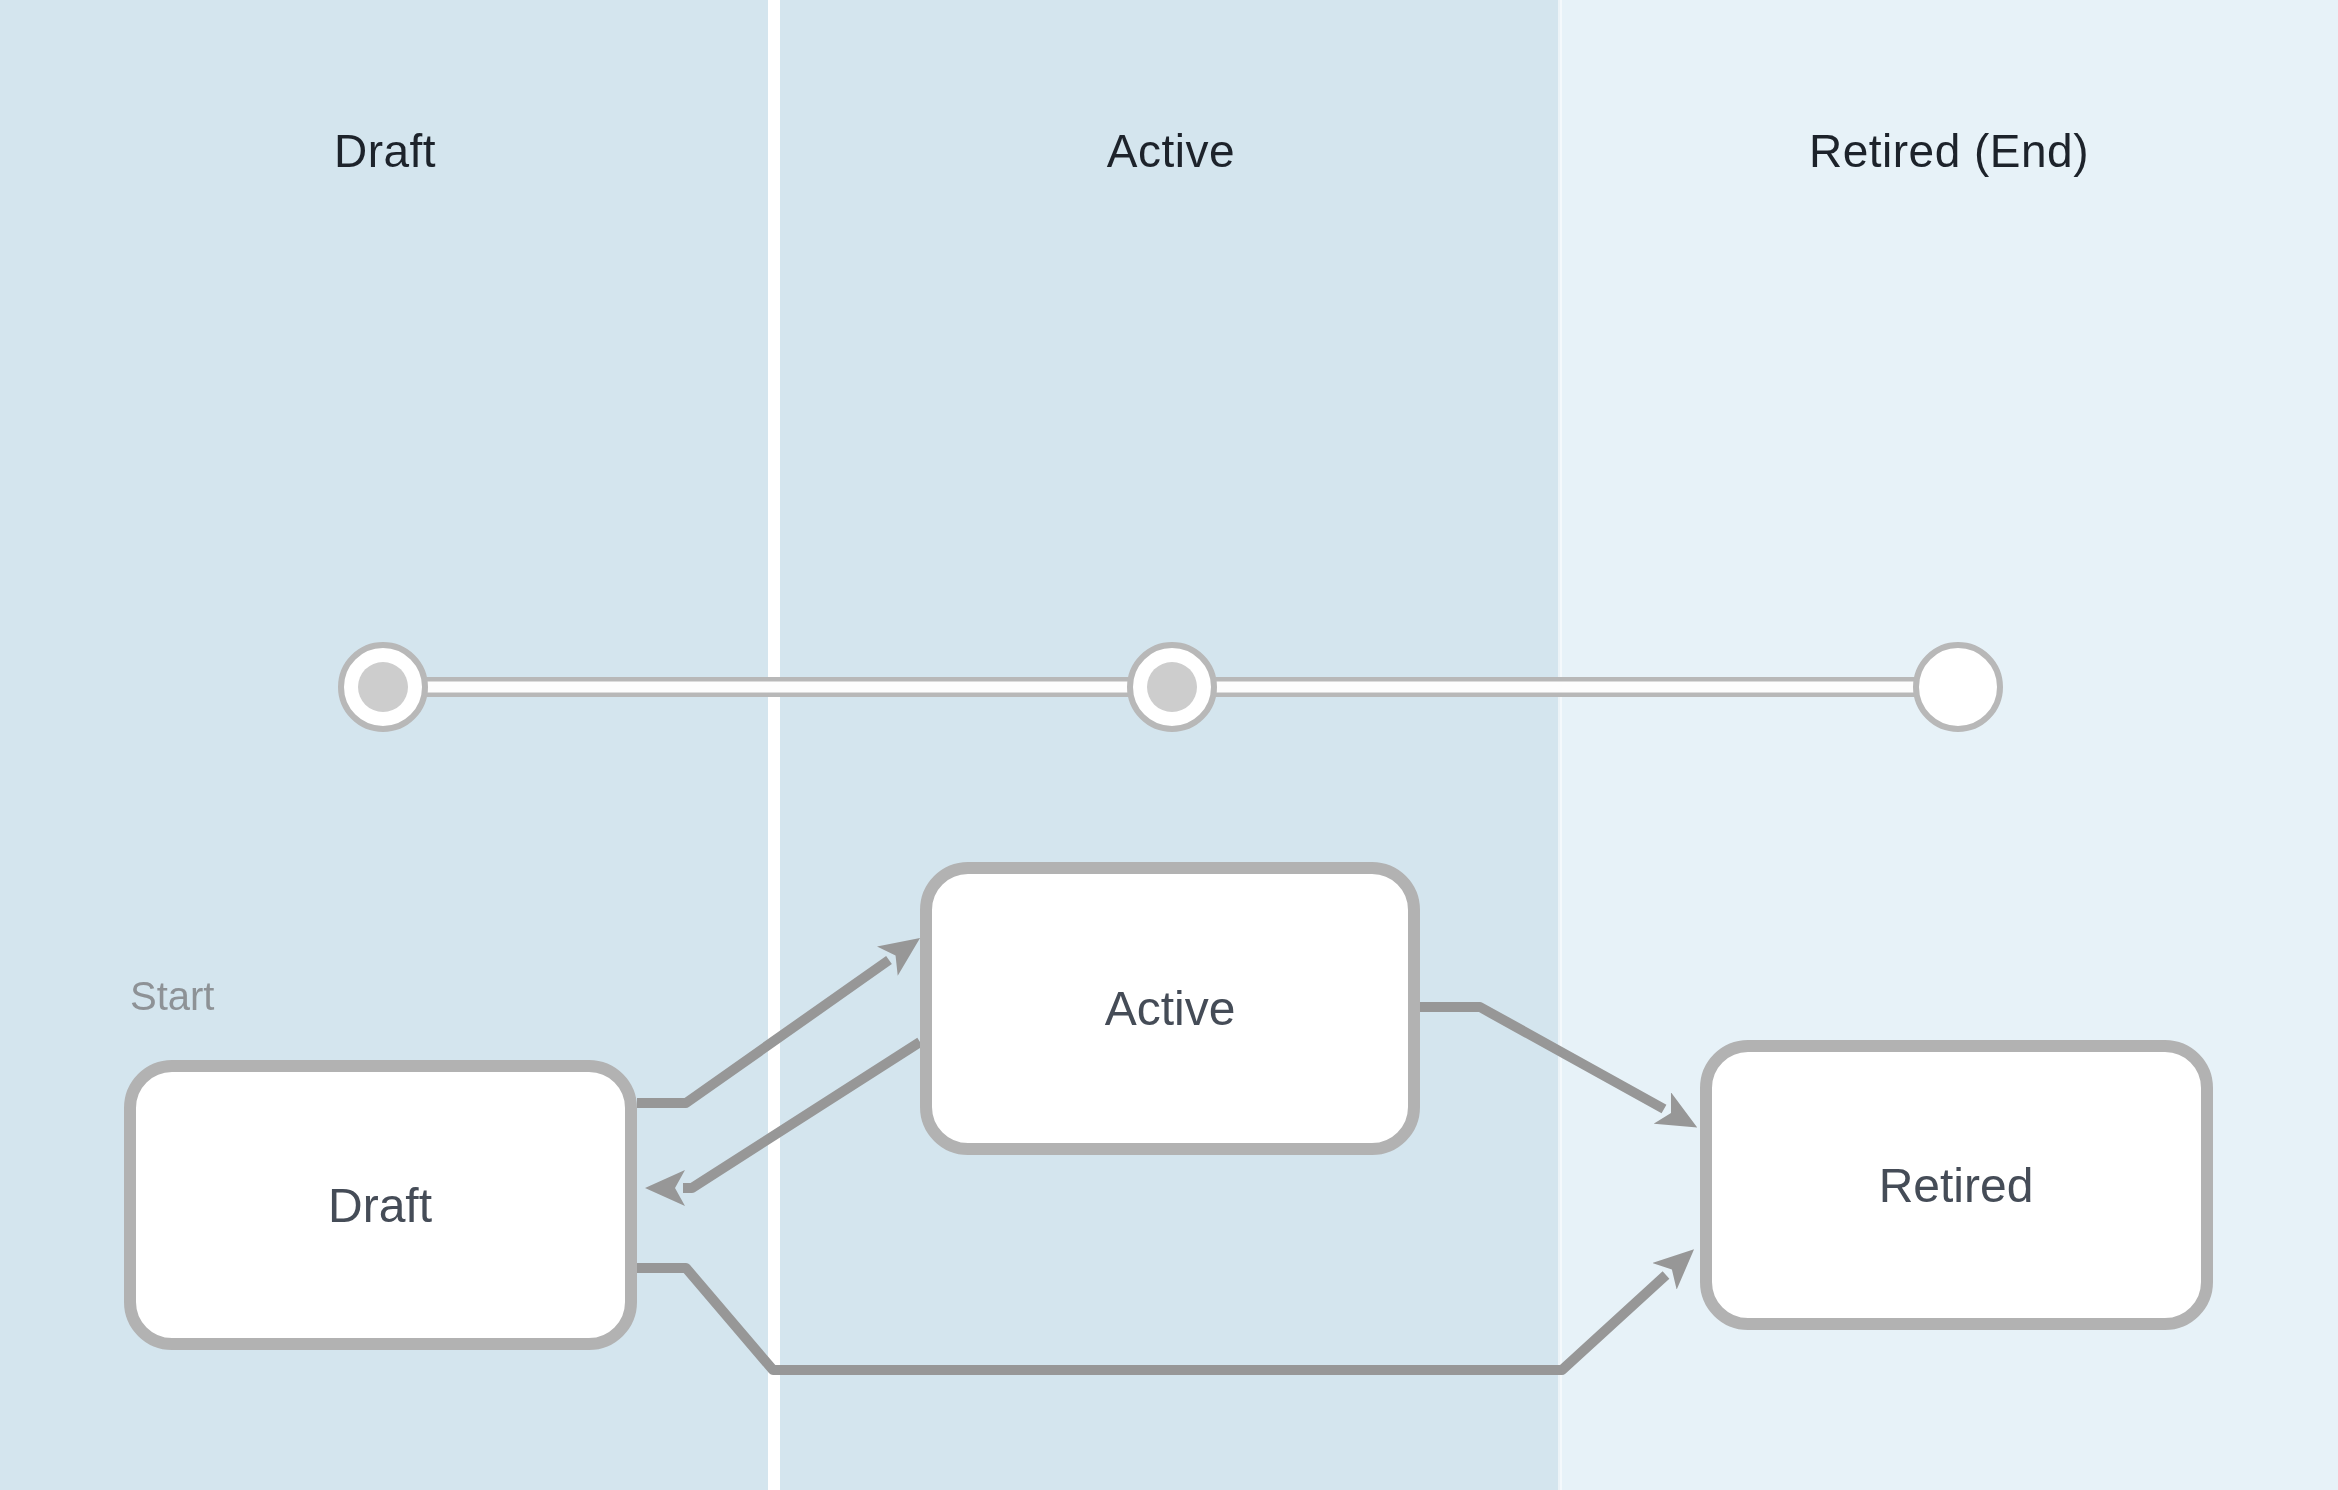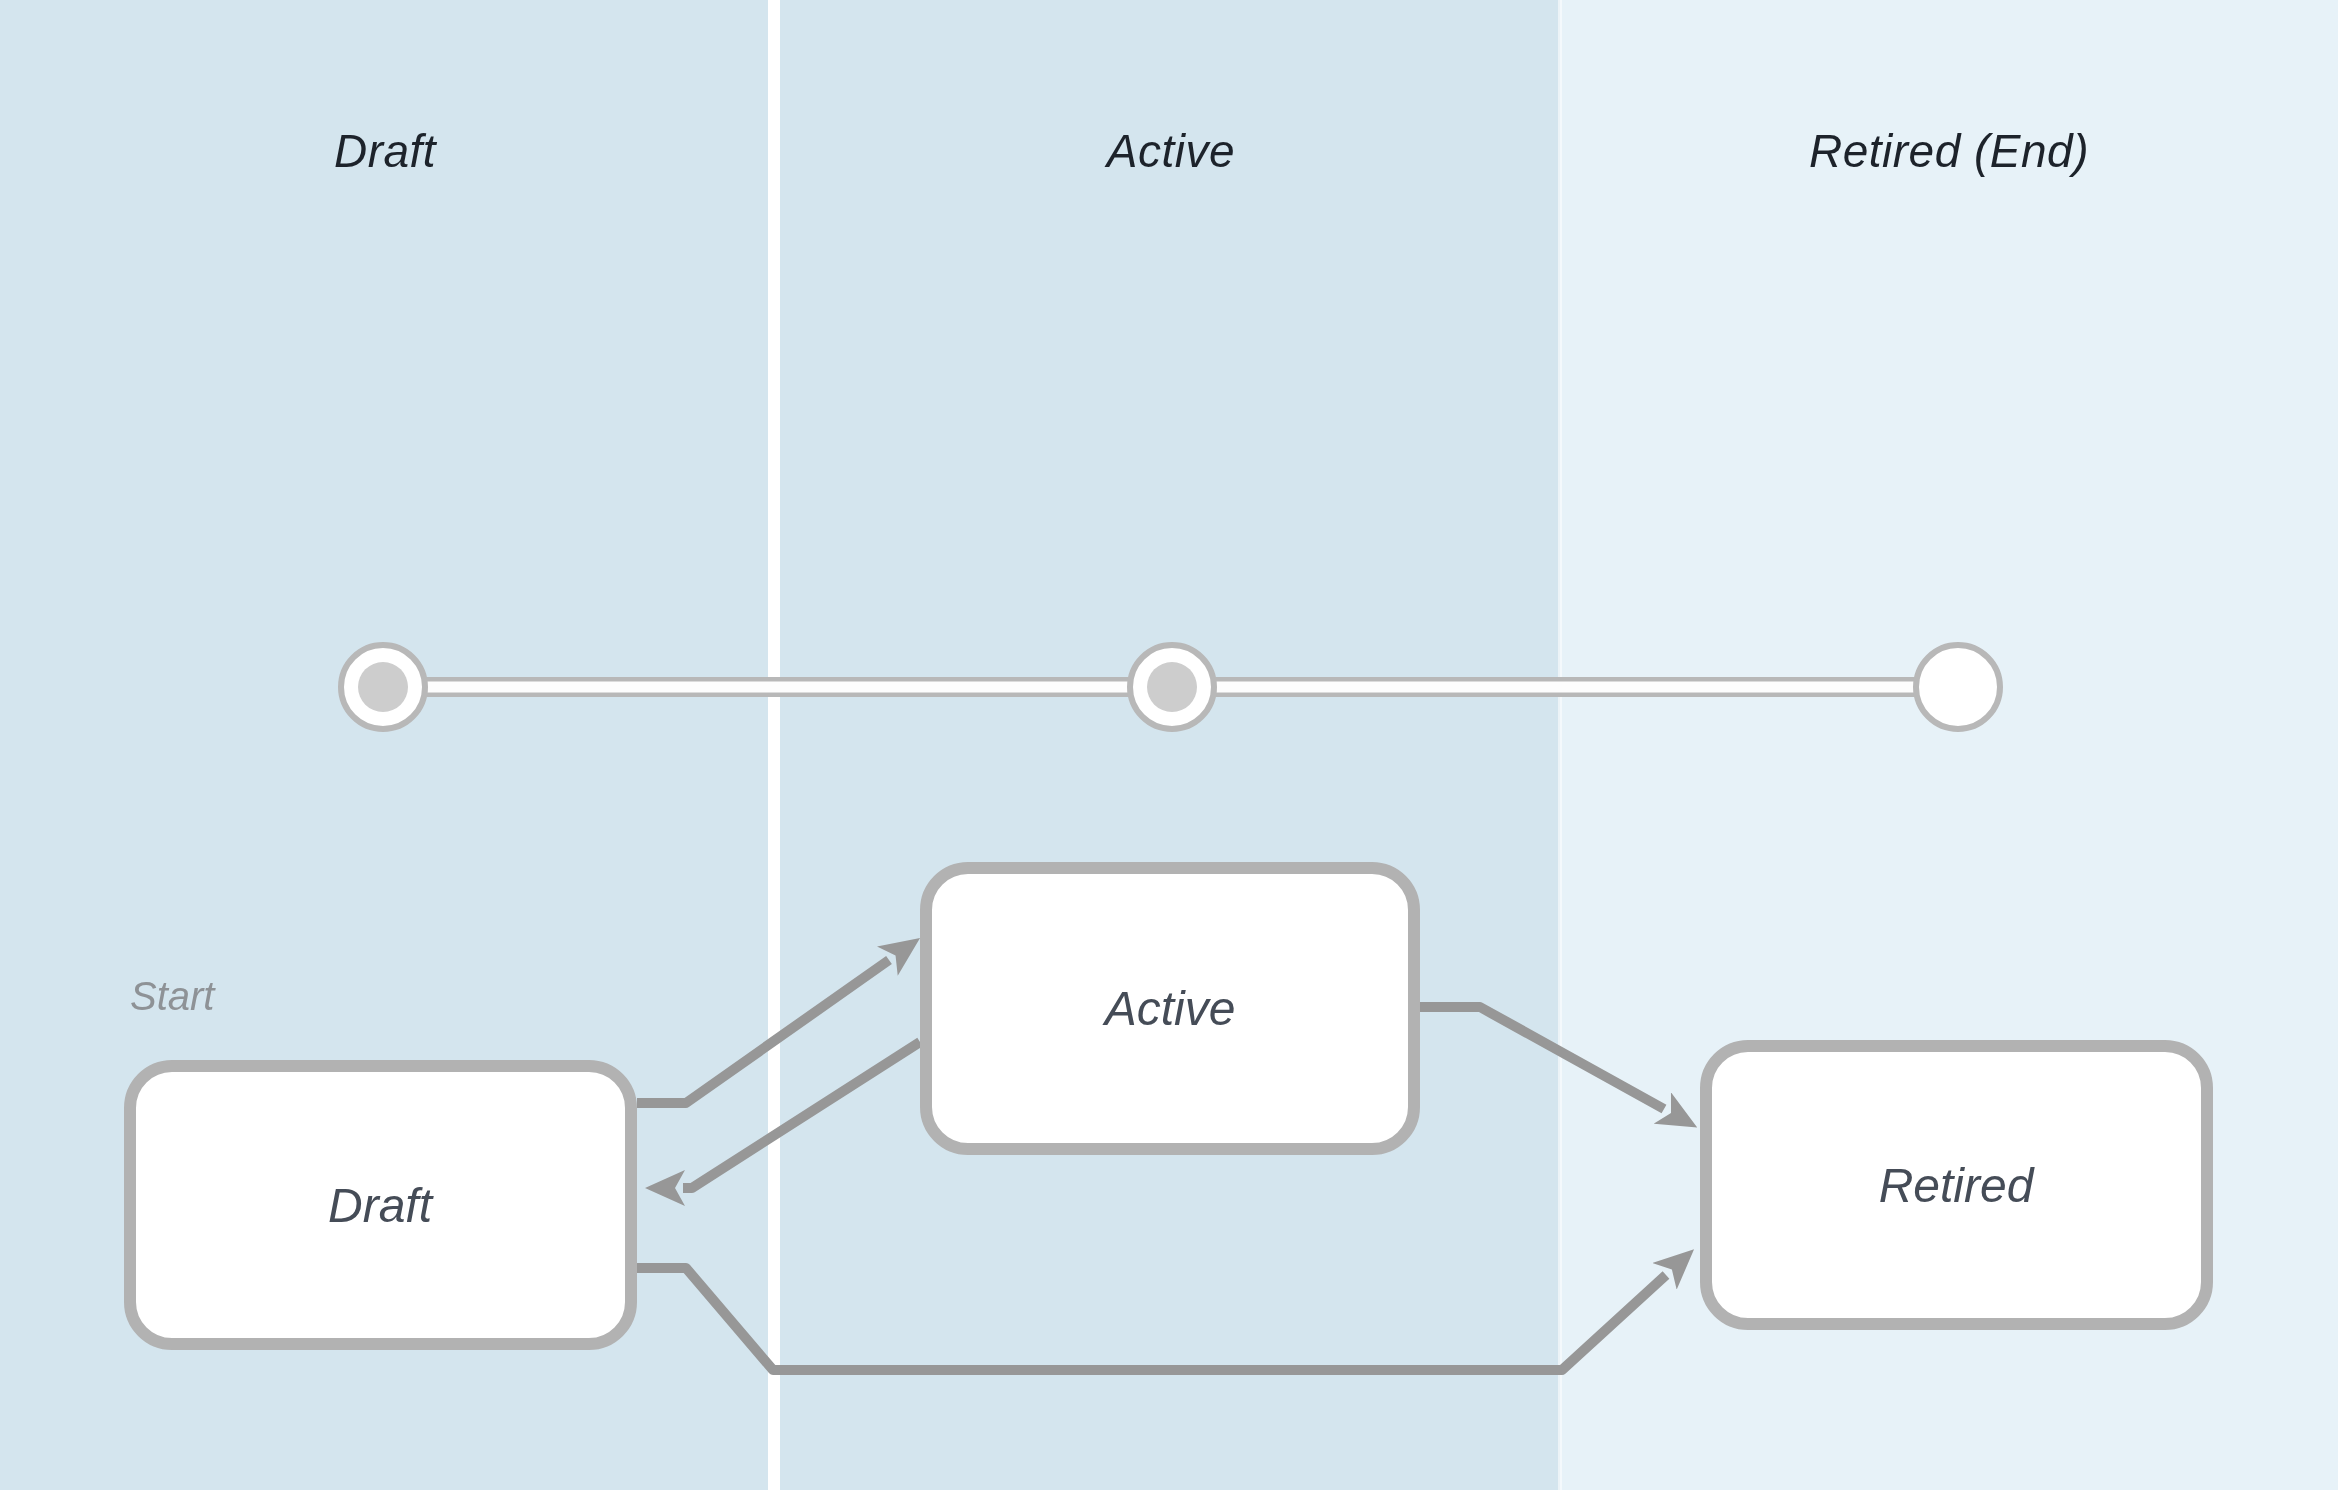--- a/index.html
+++ b/index.html
@@ -8,21 +8,20 @@
     width: 2338px;
     height: 1490px;
     overflow: hidden;
     background: #d4e5ee;
     font-family: "Liberation Sans", "DejaVu Sans", sans-serif;
   }
   .stage {
     position: relative;
     width: 2338px;
     height: 1490px;
-    font-style: italic;
   }
   svg { display: block; }
   text { user-select: none; }
   .lane-header {
     font-size: 46px;
     letter-spacing: 0.5px;
   }
   .state-label {
     font-size: 48px;
   }

